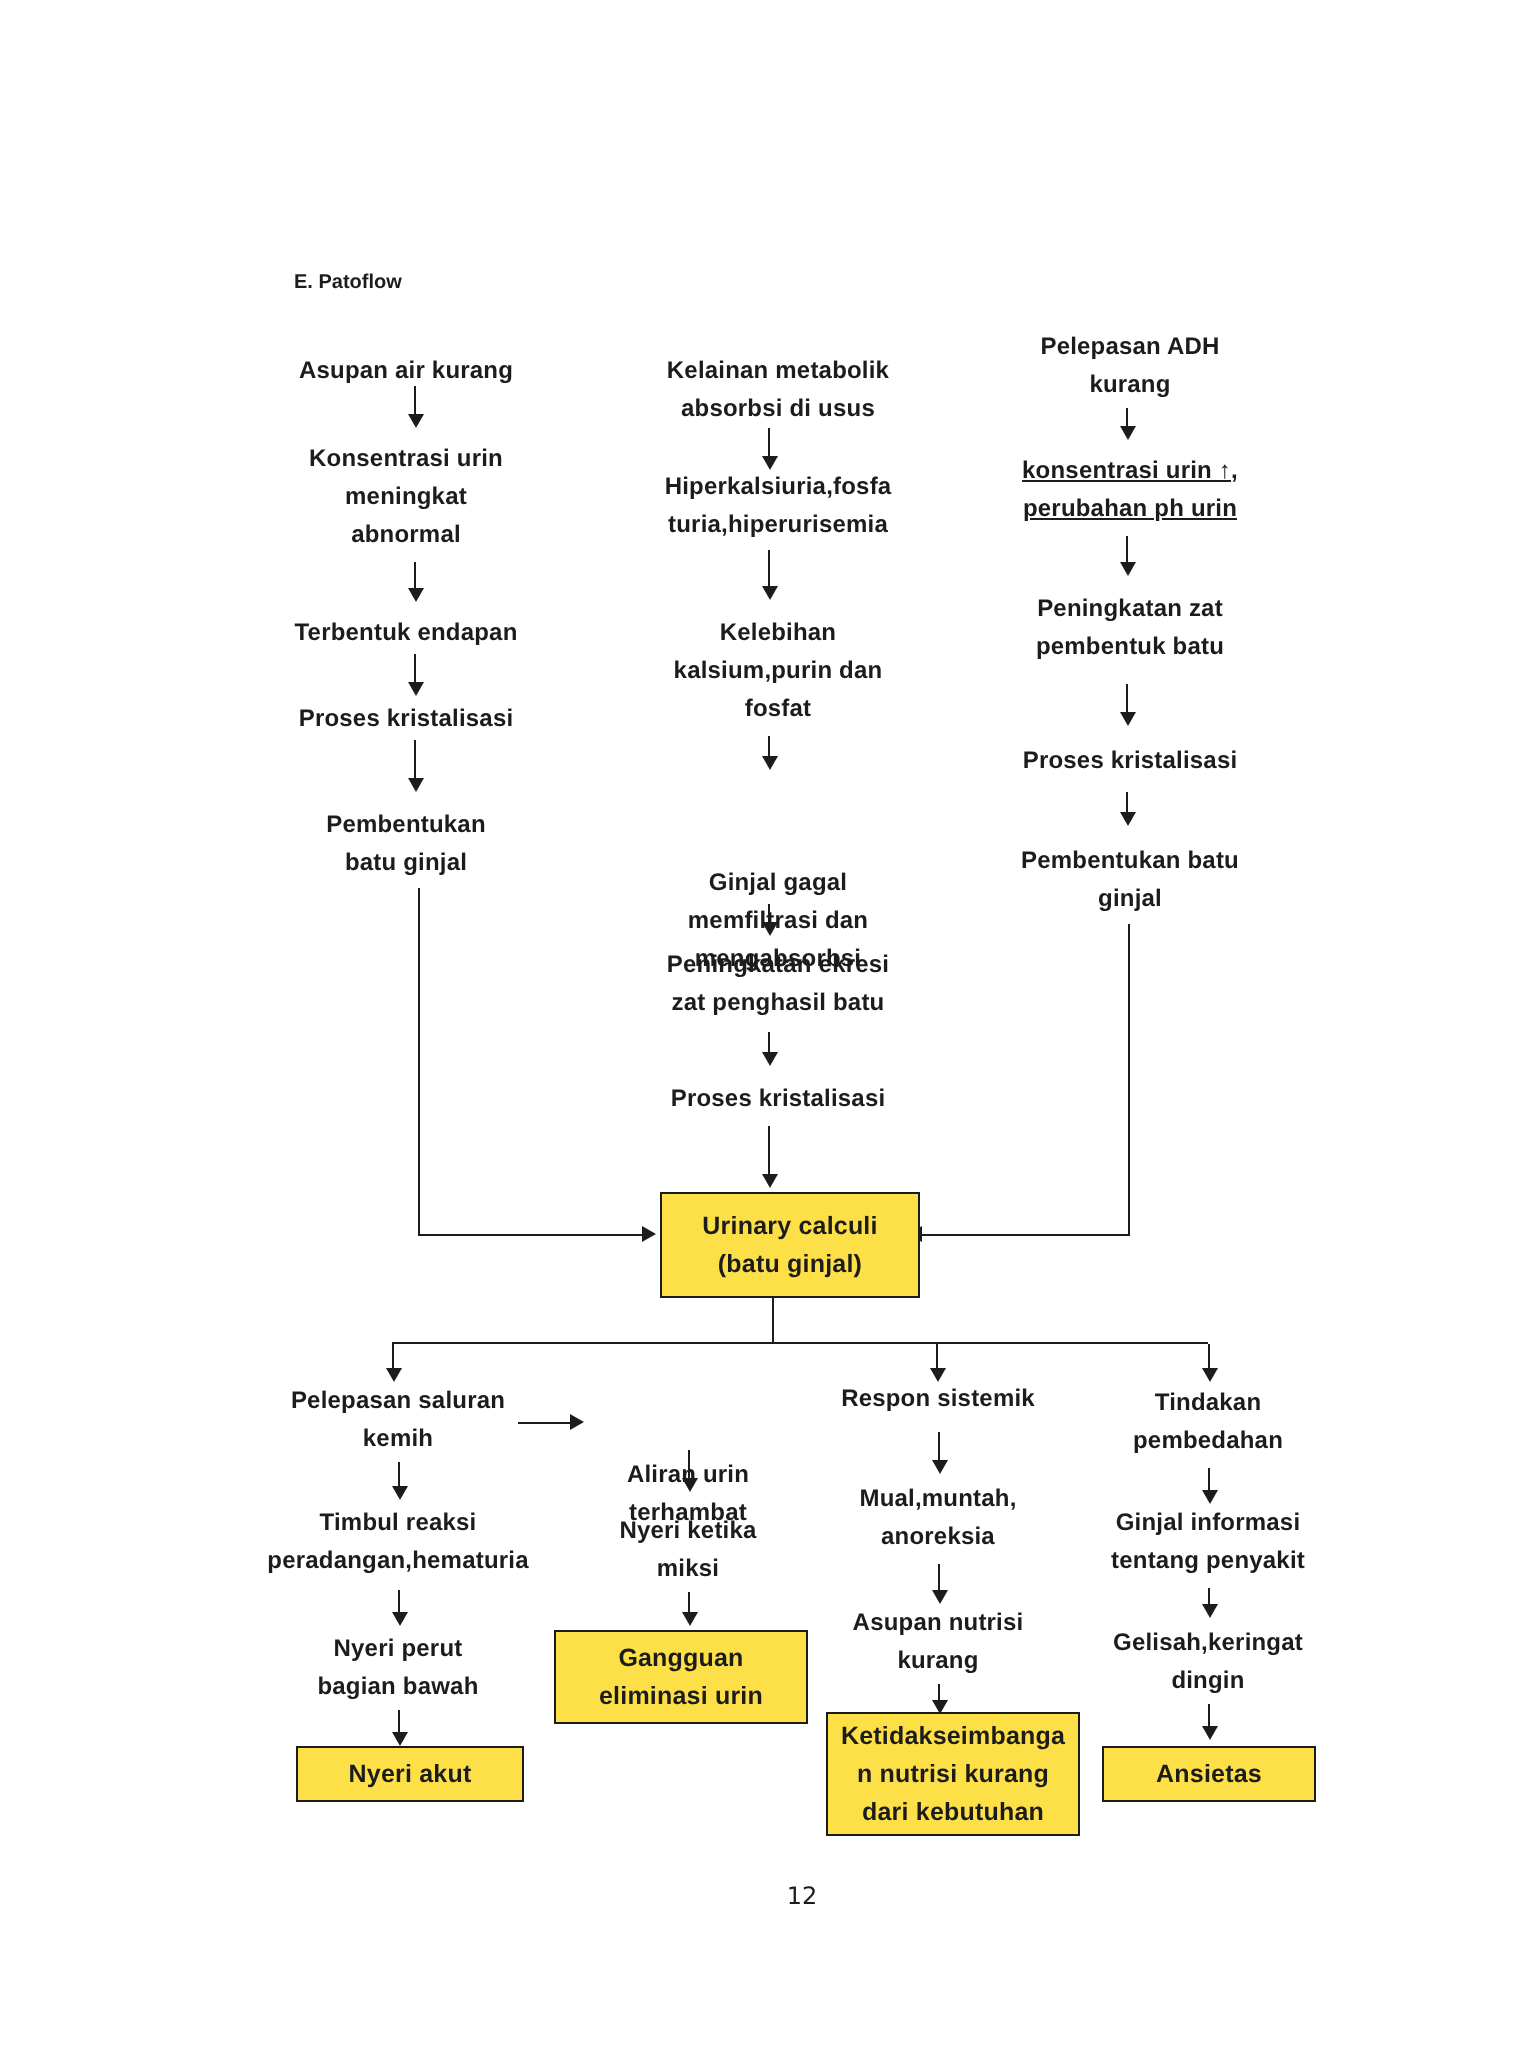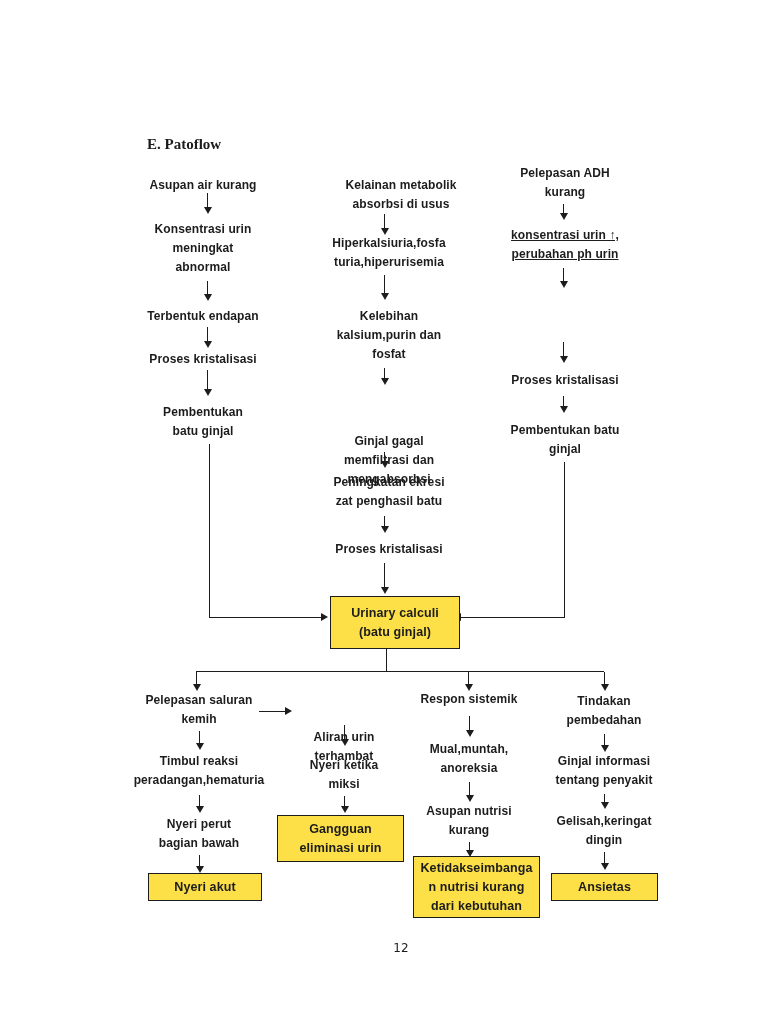--- a/index.html
+++ b/index.html
@@ -8,23 +8,23 @@
   .page {
     position: relative;
     width: 768px;
     height: 1024px;
     background: #ffffff;
     overflow: hidden;
     font-family: "Liberation Sans", sans-serif;
   }
   .title {
     position: absolute;
-    font-family: Liberation Serif, serif;
+    font-family: Liberation Sans, sans-serif;
     font-weight: bold;
-    font-size: 15px;
+    font-size: 10px;
     color: var(--ink);
     white-space: nowrap;
   }
   .node {
     position: absolute;
     transform: translateX(-50%);
     width: max-content;
     text-align: center;
     white-space: pre-line;
     font-weight: bold;
@@ -94,21 +94,21 @@
   <div class="arr-v" style="left:207px; top:281px; height:13px;"></div>
   <div class="node" style="left:203px; top:307px;">Terbentuk endapan</div>
   <div class="arr-v" style="left:207px; top:327px; height:14px;"></div>
   <div class="node" style="left:203px; top:350px;">Proses kristalisasi</div>
   <div class="arr-v" style="left:207px; top:370px; height:19px;"></div>
   <div class="node" style="left:203px; top:403px;">Pembentukan
 batu ginjal</div>
   <div class="vline" style="left:209px; top:444px; height:174px;"></div>
   <div class="arr-h-r" style="left:209px; top:617px; width:112px;"></div>
 
-  <div class="node" style="left:389px; top:176px;margin-left:12px;">Kelainan metabolik
+  <div class="node" style="left:389px; top:176px;">Kelainan metabolik
 absorbsi di usus</div>
   <div class="arr-v" style="left:384px; top:214px; height:14px;"></div>
   <div class="node" style="left:389px; top:234px;">Hiperkalsiuria,fosfa
 turia,hiperurisemia</div>
   <div class="arr-v" style="left:384px; top:275px; height:18px;"></div>
   <div class="node" style="left:389px; top:307px;">Kelebihan
 kalsium,purin dan
 fosfat</div>
   <div class="arr-v" style="left:384px; top:368px; height:10px;"></div>
   <div class="node" style="left:389px; top:392px;margin-top:40px;">Ginjal gagal
@@ -120,20 +120,22 @@
   <div class="arr-v" style="left:384px; top:516px; height:10px;"></div>
   <div class="node" style="left:389px; top:540px;">Proses kristalisasi</div>
   <div class="arr-v" style="left:384px; top:563px; height:24px;"></div>
 
   <div class="node" style="left:565px; top:164px;">Pelepasan ADH
 kurang</div>
   <div class="arr-v" style="left:563px; top:204px; height:9px;"></div>
   <div class="node" style="left:565px; top:226px;text-decoration:underline;">konsentrasi urin ↑,
 perubahan ph urin</div>
   <div class="arr-v" style="left:563px; top:268px; height:13px;"></div>
+  <div class="node" style="left:565px; top:295px;">Peningkatan zat
+pembentuk batu</div>
   <div class="arr-v" style="left:563px; top:342px; height:14px;"></div>
   <div class="node" style="left:565px; top:371px;">Proses kristalisasi</div>
   <div class="arr-v" style="left:563px; top:396px; height:10px;"></div>
   <div class="node" style="left:565px; top:421px;">Pembentukan batu
 ginjal</div>
   <div class="vline" style="left:564px; top:462px; height:156px;"></div>
   <div class="arr-h-l" style="left:461px; top:617px; width:103px;"></div>
 
   <div class="obox" style="left:330px; top:596px; width:130px; height:53px;">Urinary calculi
 (batu ginjal)</div>

